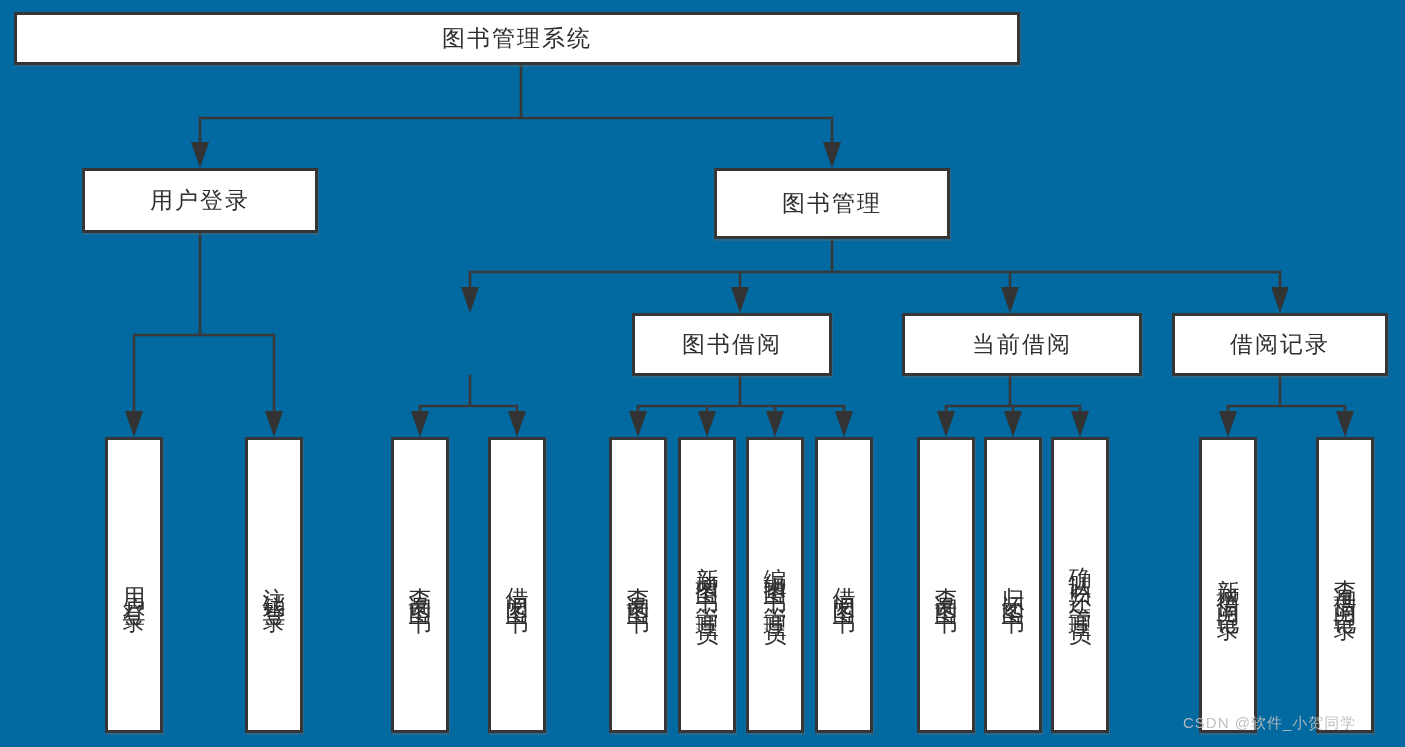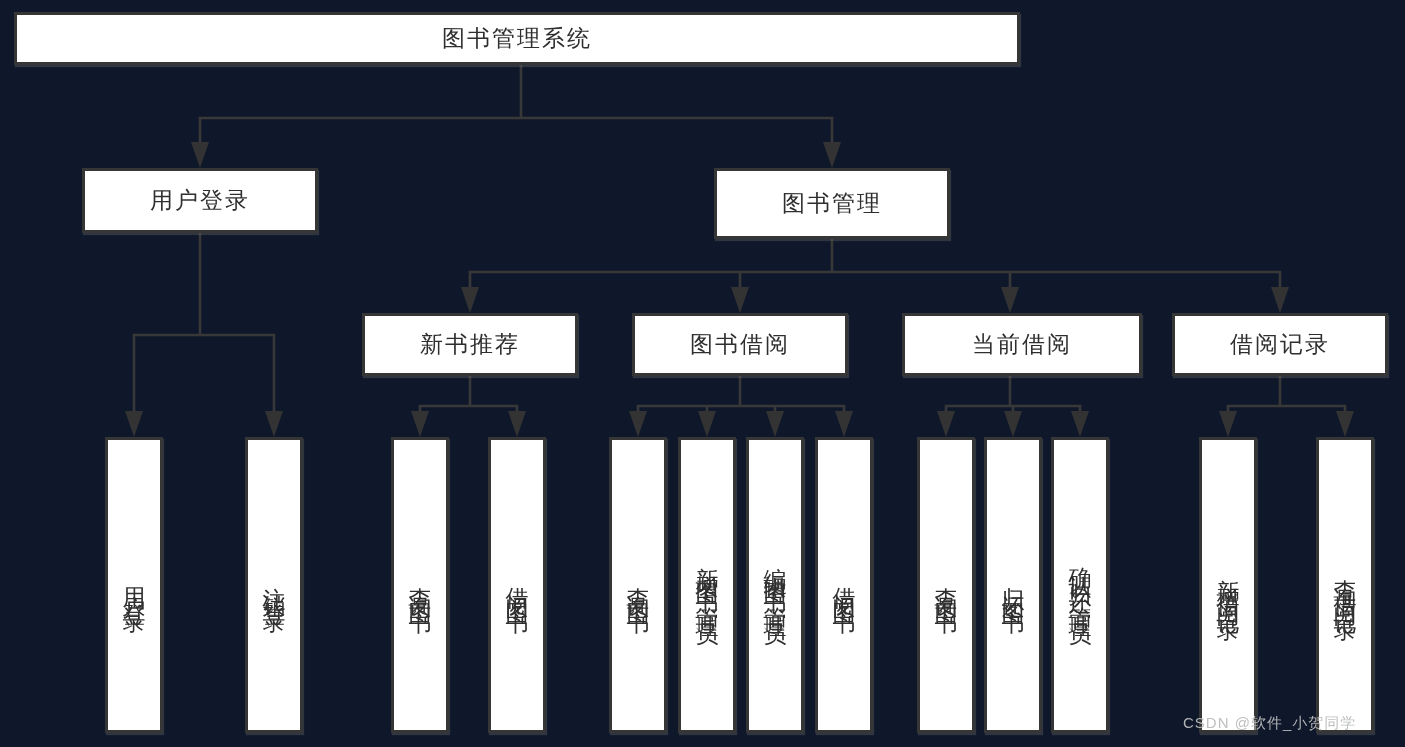--- a/index.html
+++ b/index.html
@@ -1,17 +1,17 @@
 <!DOCTYPE html>
 <html><head>
 <meta charset="utf-8">
 <style>
   html,body { margin:0; padding:0; background:#ffffff; }
   .canvas {
-    position:relative; width:1405px; height:747px; background:#0f172a;
+    position:relative; width:1405px; height:747px; background:#0369a1;
     font-family:"Liberation Sans","DejaVu Sans",sans-serif; overflow:hidden;
   }
   .wires { position:absolute; left:0; top:0; width:1405px; height:747px; }
   .box {
     position:absolute; box-sizing:border-box; background:#ffffff;
     border:3px solid #363636;
     display:flex; align-items:center; justify-content:center;
     box-shadow:1px 2px 1px rgba(110,110,110,0.35);
   }
   .lbl {
@@ -66,24 +66,21 @@
     <span class="lbl" style="color: rgb(47, 47, 47);">图书管理系统</span>
   </div>
 
   <div class="box" style="left: 82px; top: 168px; width: 236px; height: 65px; border-color: rgb(54, 54, 54);">
     <span class="lbl" style="color: rgb(47, 47, 47);">用户登录</span>
   </div>
   <div class="box" style="left: 714px; top: 168px; width: 236px; height: 71px; border-color: rgb(54, 54, 54);">
     <span class="lbl" style="color: rgb(47, 47, 47);">图书管理</span>
   </div>
 
-  <div class="box" style="left: 362px; top: 313px; width: 216px; height: 63px; border-color: rgb(54, 54, 54);">
-    <span class="lbl" style="color: rgb(47, 47, 47);">新书推荐</span>
-  </div>
-  <div class="box" style="left: 632px; top: 313px; width: 216px; height: 63px; border-color: rgb(54, 54, 54);">
+  <div class="box" style="left: 632px; top: 313px; width: 200px; height: 63px; border-color: rgb(54, 54, 54);">
     <span class="lbl" style="color: rgb(47, 47, 47);">图书借阅</span>
   </div>
   <div class="box" style="left: 902px; top: 313px; width: 240px; height: 63px; border-color: rgb(54, 54, 54);">
     <span class="lbl" style="color: rgb(47, 47, 47);">当前借阅</span>
   </div>
   <div class="box" style="left: 1172px; top: 313px; width: 216px; height: 63px; border-color: rgb(54, 54, 54);">
     <span class="lbl" style="color: rgb(47, 47, 47);">借阅记录</span>
   </div>
 
   <div class="box leaf" style="left: 105px; top: 437px; width: 58px; height: 296px; border-color: rgb(54, 54, 54);">

